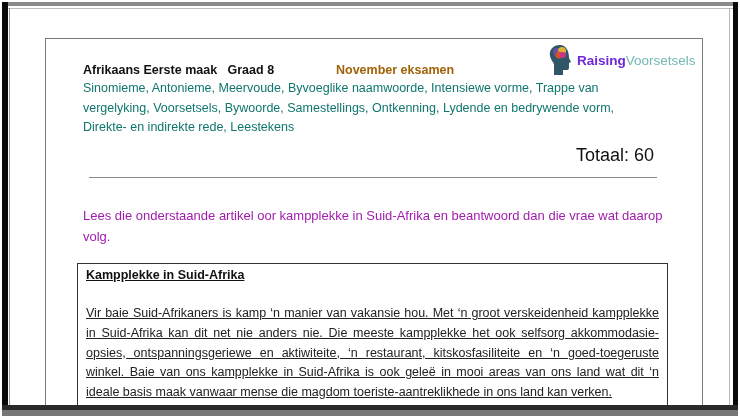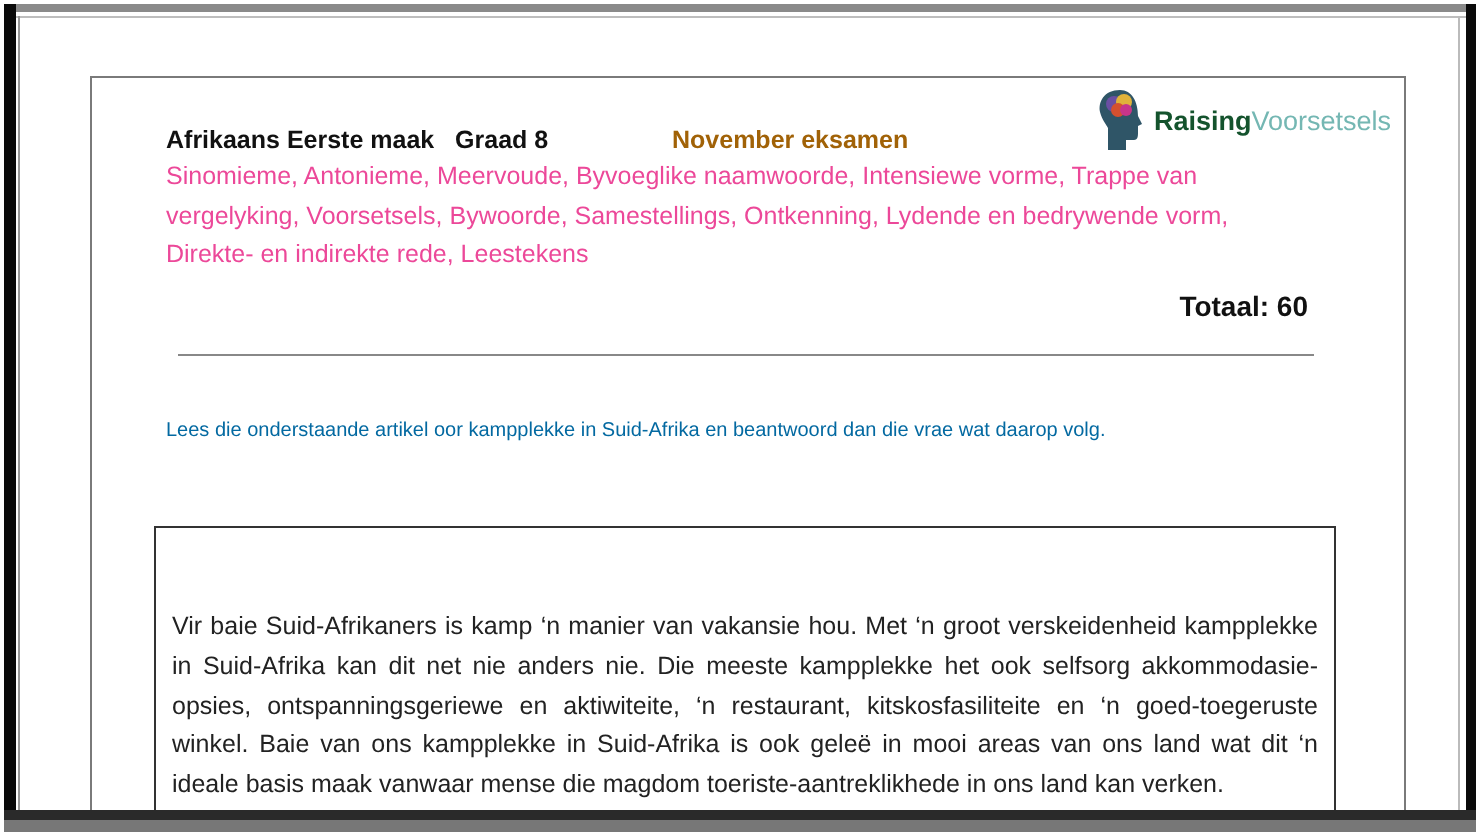--- a/index.html
+++ b/index.html
@@ -10,33 +10,33 @@
   .frame-left-inner { position:absolute; left:9px; top:8px; width:1px; height:400px; background:#999; }
   .frame-right { position:absolute; left:733px; top:2px; width:5px; height:414px; background:#0a0a0a; }
   .frame-right-inner { position:absolute; left:729px; top:8px; width:1px; height:400px; background:#bbb; }
   .frame-bottom { position:absolute; left:2px; top:405px; width:736px; height:5px; background:#2a2a2a; }
   .frame-bottom2 { position:absolute; left:2px; top:410px; width:736px; height:6px; background:#777; }
 
   .page { position:absolute; left:45px; top:38px; width:656px; height:370px; border:1px solid #7a7a7a; border-bottom:none; background:#fff; }
 
   .hdr-line1 { position:absolute; left:83px; top:63px; font-size:12.5px; font-weight:bold; color:#111; white-space:pre; }
   .hdr-exam { position:absolute; left:336px; top:63px; font-size:12.5px; font-weight:bold; color:#a16207; }
-  .topics { position:absolute; left:83px; top:79px; width:560px; font-size:12.5px; line-height:19.5px; color:#ec4899; }
-  .total { position:absolute; right:86px; top:145px; font-size:14px; font-weight:bold; color:#111; }
+  .topics { position:absolute; left:83px; top:79px; width:560px; font-size:12.5px; line-height:19.5px; color:#0f766e; }
+  .total { position:absolute; right:86px; top:145px; font-size:18px; font-weight:normal; color:#111; }
   .rule { position:absolute; left:89px; top:177px; width:568px; height:1px; background:#888; }
-  .instruction { position:absolute; left:83px; top:205px; width:580px; font-size:10px; line-height:21px; color:#0369a1; }
+  .instruction { position:absolute; left:83px; top:205px; width:580px; font-size:13px; line-height:21px; color:#a21caf; }
 
   .article { position:absolute; left:77px; top:263px; width:589px; height:147px; border:1px solid #333; border-bottom:none; }
   .article-title { position:absolute; left:8px; top:4px; font-size:12.5px; font-weight:bold; text-decoration:underline; color:#111; }
-  .article-body { position:absolute; left:8px; top:40px; width:573px; font-size:12.5px; line-height:19.8px; color:#222; text-align:justify; }
+  .article-body { position:absolute; left:8px; top:40px; width:573px; font-size:12.5px; line-height:19.8px; color:#222; text-align:justify;text-decoration:underline; }
 
   .logo { position:absolute; left:548px; top:44px; display:flex; align-items:center; }
   .logo-head { width:24px; height:32px; }
   .logo-text { margin-left:5px; font-size:13.5px; }
-  .logo-a { font-weight:bold; color:#14532d; }
+  .logo-a { font-weight:bold; color:#6d28d9; }
   .logo-b { color:#74b7b3; }
 </style>
 </head>
 <body>
 
 <div class="frame-top"></div>
 <div class="frame-top2"></div>
 <div class="frame-left"></div>
 <div class="frame-left-inner"></div>
 <div class="frame-right"></div>
@@ -56,17 +56,18 @@
 </div>
 
 <div class="hdr-line1"><span>Afrikaans Eerste maak</span>   <span>Graad 8</span></div>
 <div class="hdr-exam">November eksamen</div>
 <div class="topics">Sinomieme, Antonieme,  Meervoude,  Byvoeglike naamwoorde, Intensiewe vorme, Trappe van vergelyking, Voorsetsels, Bywoorde, Samestellings, Ontkenning, Lydende en bedrywende vorm,  Direkte- en indirekte rede, Leestekens</div>
 <div class="total">Totaal:  60</div>
 <div class="rule"></div>
 <div class="instruction">Lees die onderstaande artikel oor kampplekke in Suid-Afrika en beantwoord dan die vrae wat daarop volg.</div>
 
 <div class="article">
+  <div class="article-title">Kampplekke in Suid-Afrika</div>
   <div class="article-body">Vir baie Suid-Afrikaners is kamp ‘n manier van vakansie hou.  Met ‘n groot verskeidenheid kampplekke in Suid-Afrika kan dit net nie anders nie.  Die meeste kampplekke het ook selfsorg akkommodasie-opsies, ontspanningsgeriewe en aktiwiteite, ‘n restaurant, kitskosfasiliteite en ‘n goed-toegeruste winkel.   Baie van ons kampplekke in Suid-Afrika is ook geleë in mooi areas van ons land wat dit ‘n ideale basis maak vanwaar mense die magdom toeriste-aantreklikhede in ons land kan verken.</div>
 </div>
 
 <div class="frame-bottom"></div>
 <div class="frame-bottom2"></div>
 
 </body></html>

